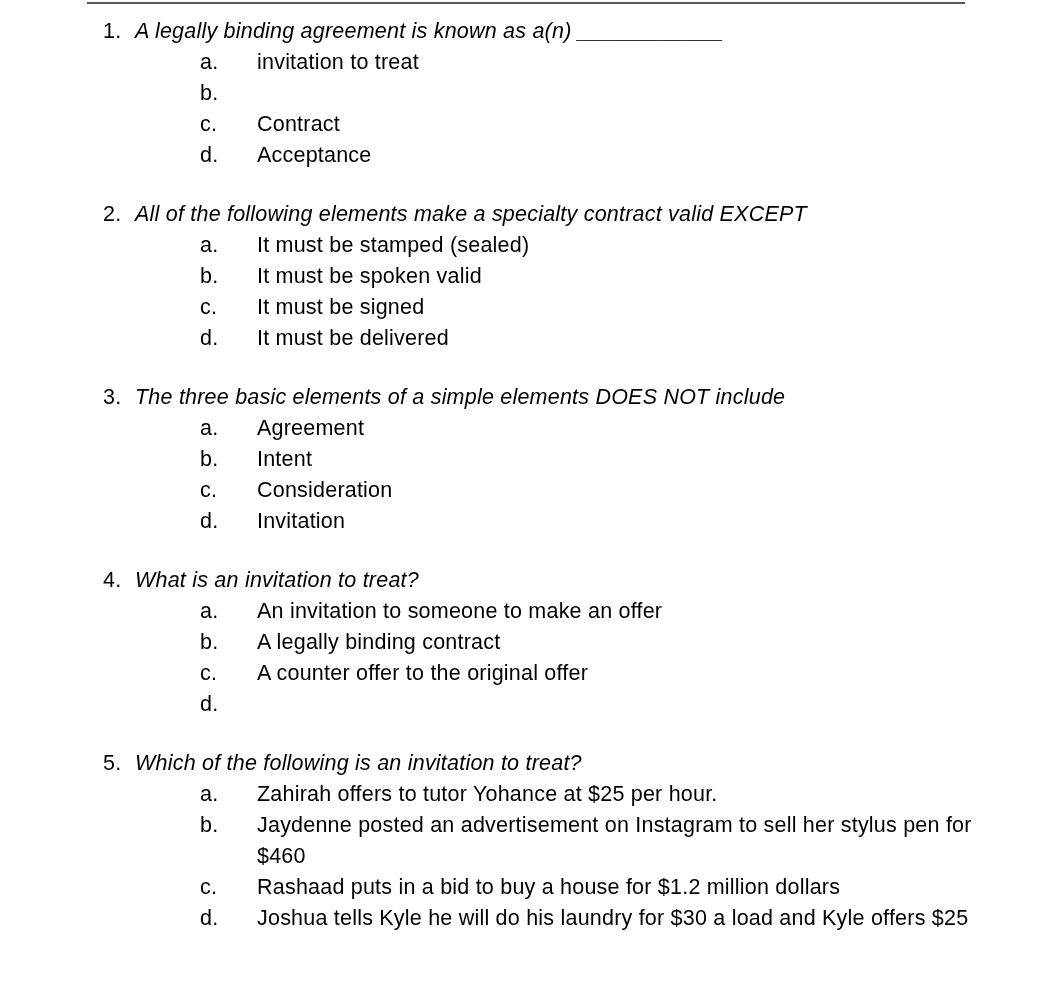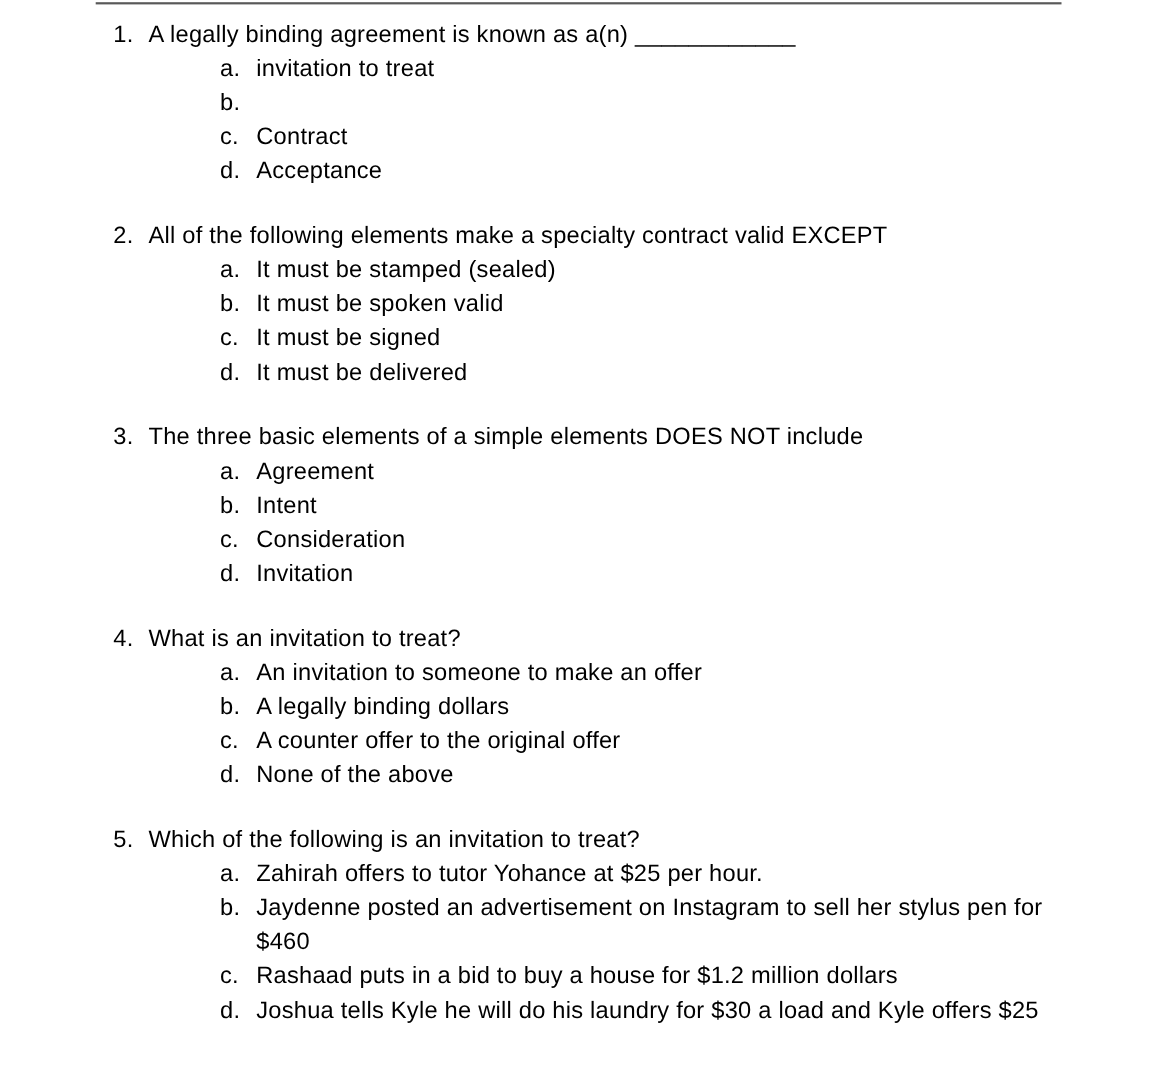--- a/index.html
+++ b/index.html
@@ -50,39 +50,41 @@
     line-height: 31px;
     letter-spacing: 0.01em;
   }
   .q-num {
     flex: 0 0 32px;
     text-align: left;
   }
   .q-text {
     flex: 1 1 auto;
     max-width: 835px;
+    font-style: italic;
   }
   .options {
     margin-top: 0;
   }
   .option-line {
     display: flex;
     align-items: flex-start;
     padding-left: 200px;
     font-size: 21.5px;
     line-height: 31px;
     letter-spacing: 0.01em;
   }
   .opt-letter {
     flex: 0 0 33px;
     text-align: left;
   }
   .opt-text {
     flex: 1 1 auto;
     max-width: 737px;
+    margin-left: 24px;
   }
 </style>
 </head>
 <body>
 
 <div class="page">
   <div class="top-rule"></div>
   <div class="content">
 
     <div class="question-block">
@@ -164,29 +166,28 @@
         <span class="q-num">4.</span>
         <span class="q-text">What is an invitation to treat?</span>
       </div>
       <div class="options">
         <div class="option-line">
           <span class="opt-letter">a.</span>
           <span class="opt-text">An invitation to someone to make an offer</span>
         </div>
         <div class="option-line">
           <span class="opt-letter">b.</span>
-          <span class="opt-text">A legally binding dollars</span>
+          <span class="opt-text">A legally binding contract</span>
         </div>
         <div class="option-line">
           <span class="opt-letter">c.</span>
           <span class="opt-text">A counter offer to the original offer</span>
         </div>
         <div class="option-line">
           <span class="opt-letter">d.</span>
-          <span class="opt-text">None of the above</span>
         </div>
       </div>
     </div>
 
     <div class="question-block">
       <div class="question-line">
         <span class="q-num">5.</span>
         <span class="q-text">Which of the following is an invitation to treat?</span>
       </div>
       <div class="options">

